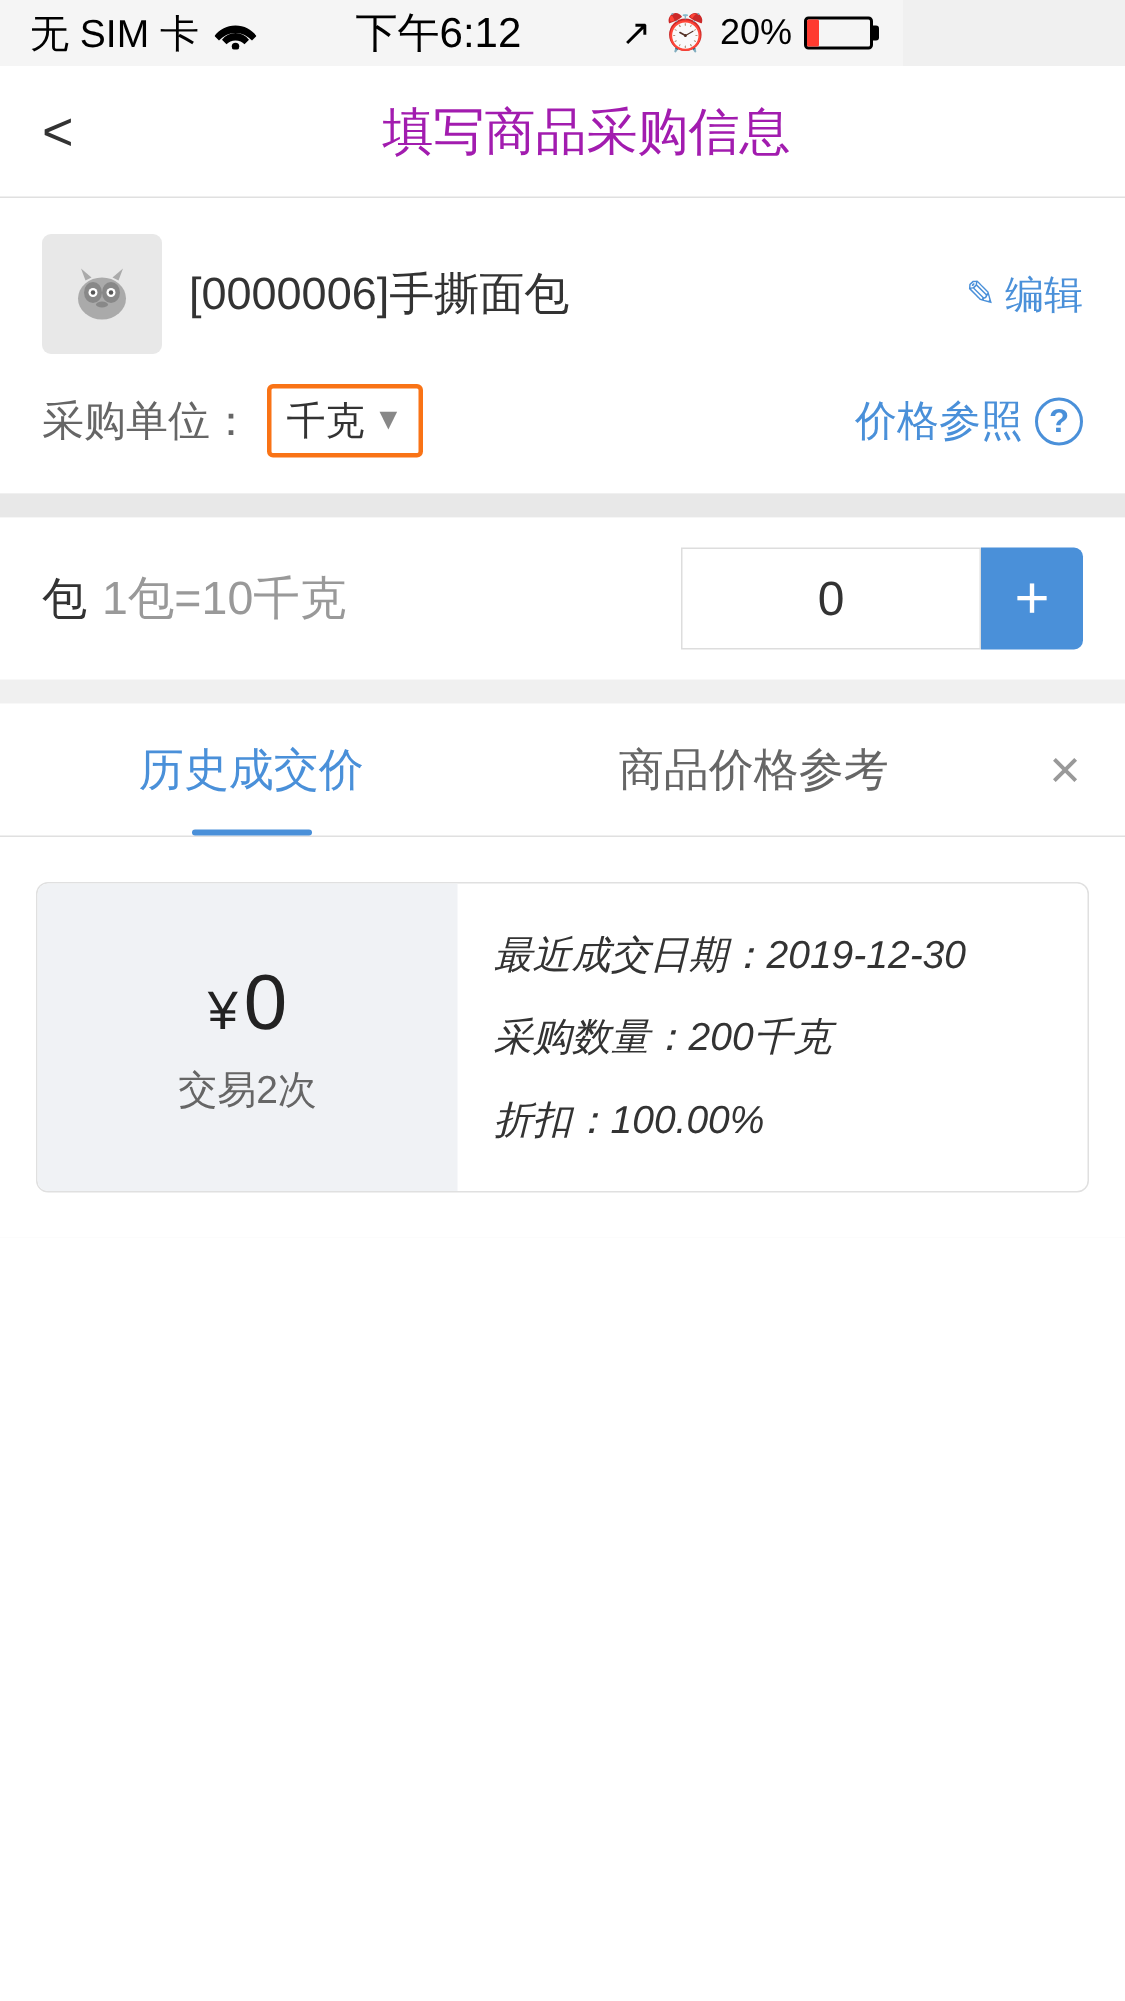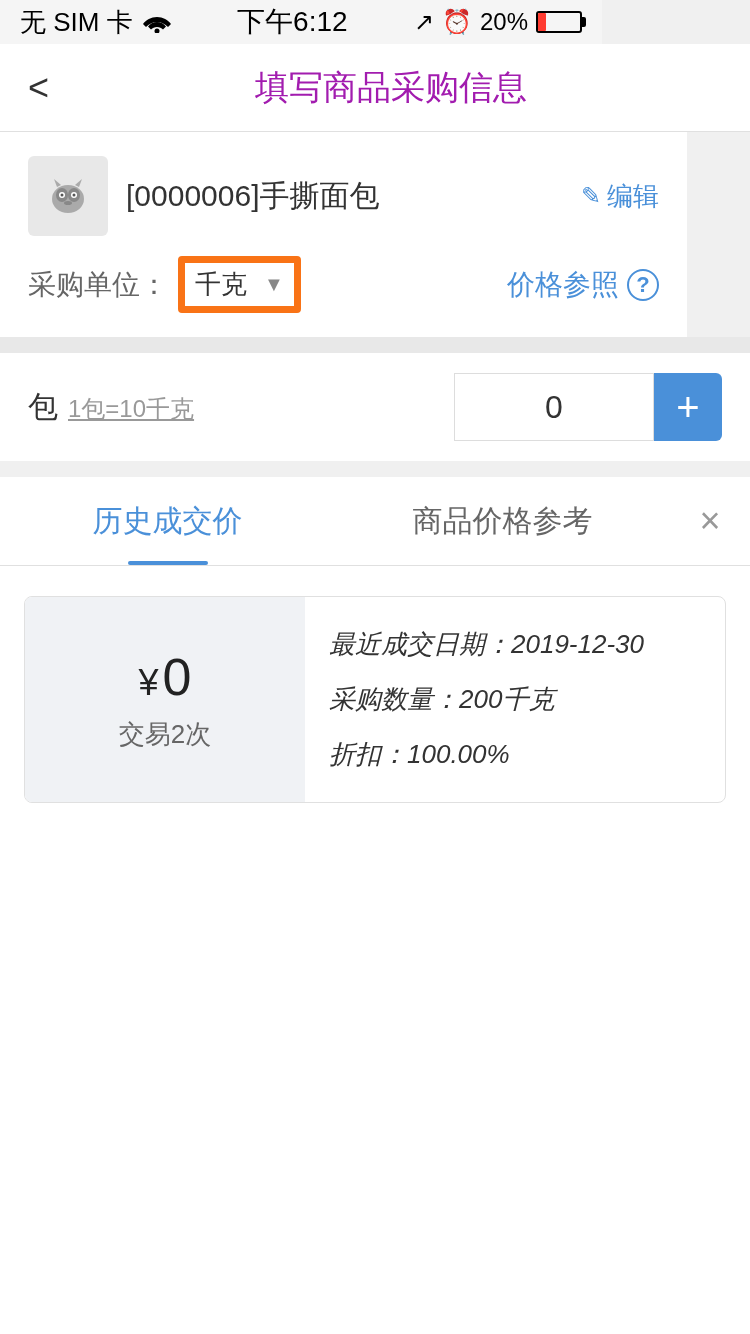--- a/index.html
+++ b/index.html
@@ -90,21 +90,21 @@
     }
     .nav-title {
       font-size: 34px;
       color: #a21caf;
       font-weight: 500;
       margin-left: 32px;
     }
 
     
     .product-card {
-      width: 687px;
+      width: 750px;
       background: #ffffff;
       padding: 24px 28px;
       margin-top: 0;
     }
     .product-header {
       display: flex;
       align-items: center;
       justify-content: space-between;
       margin-bottom: 20px;
     }
@@ -139,26 +139,26 @@
     .unit-label {
       font-size: 28px;
       color: #666;
       display: flex;
       align-items: center;
       gap: 10px;
     }
     .unit-select {
       display: inline-flex;
       align-items: center;
-      border: 7px solid #f97316;
+      border: 3px solid #f97316;
       border-radius: 4px;
       padding: 4px 10px;
       font-size: 26px;
       color: #333;
-      gap: 17px;
+      gap: 6px;
       background: #fff;
     }
     .unit-chevron {
       font-size: 20px;
       color: #888;
     }
     .price-ref {
       font-size: 28px;
       color: #4a90d9;
       display: flex;
@@ -199,23 +199,22 @@
       display: flex;
       align-items: baseline;
       gap: 10px;
     }
     .qty-unit {
       font-size: 30px;
       color: #333;
       font-weight: 500;
     }
     .qty-conversion {
-      font-size: 24px;
+      font-size: 31px;
       color: #999;
-      text-decoration: underline;
     }
     .qty-controls {
       display: flex;
       align-items: center;
       gap: 0;
     }
     .qty-input {
       width: 200px;
       height: 68px;
       border: 1px solid #ddd;

